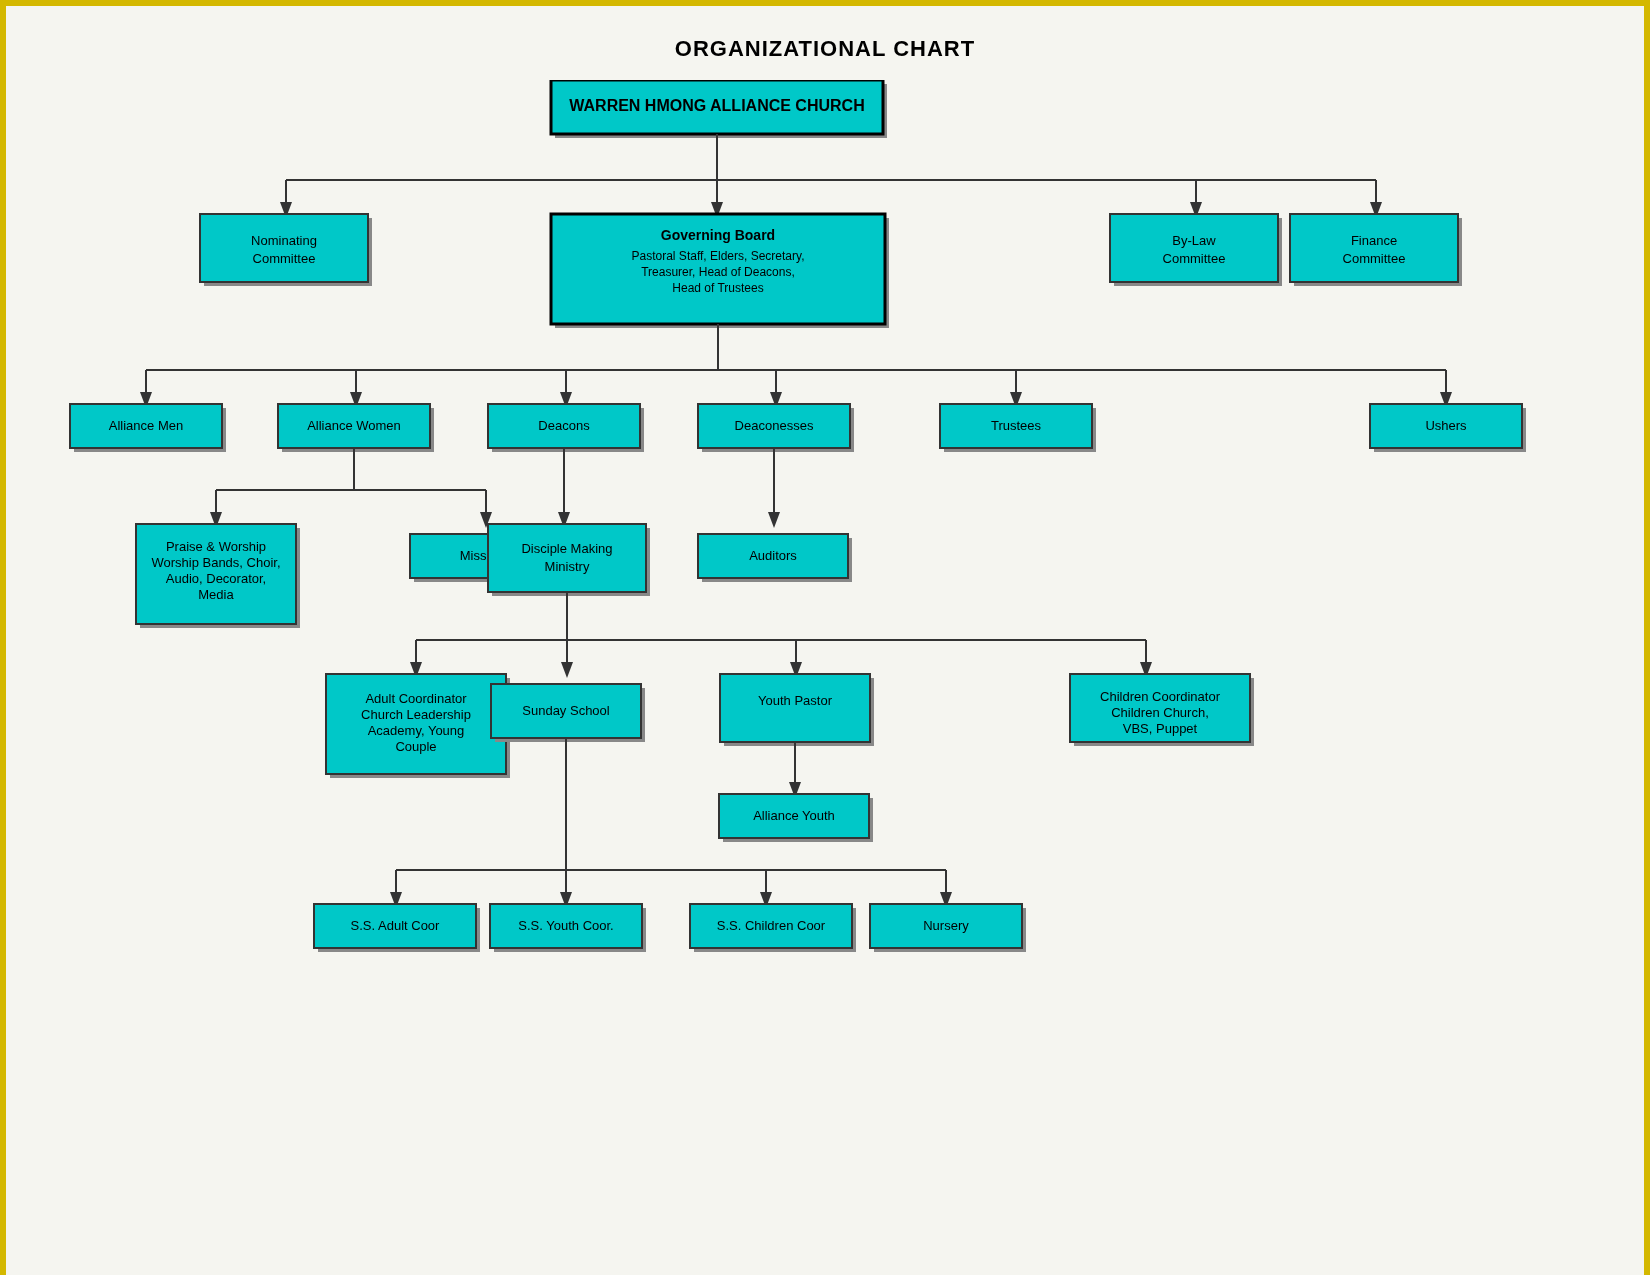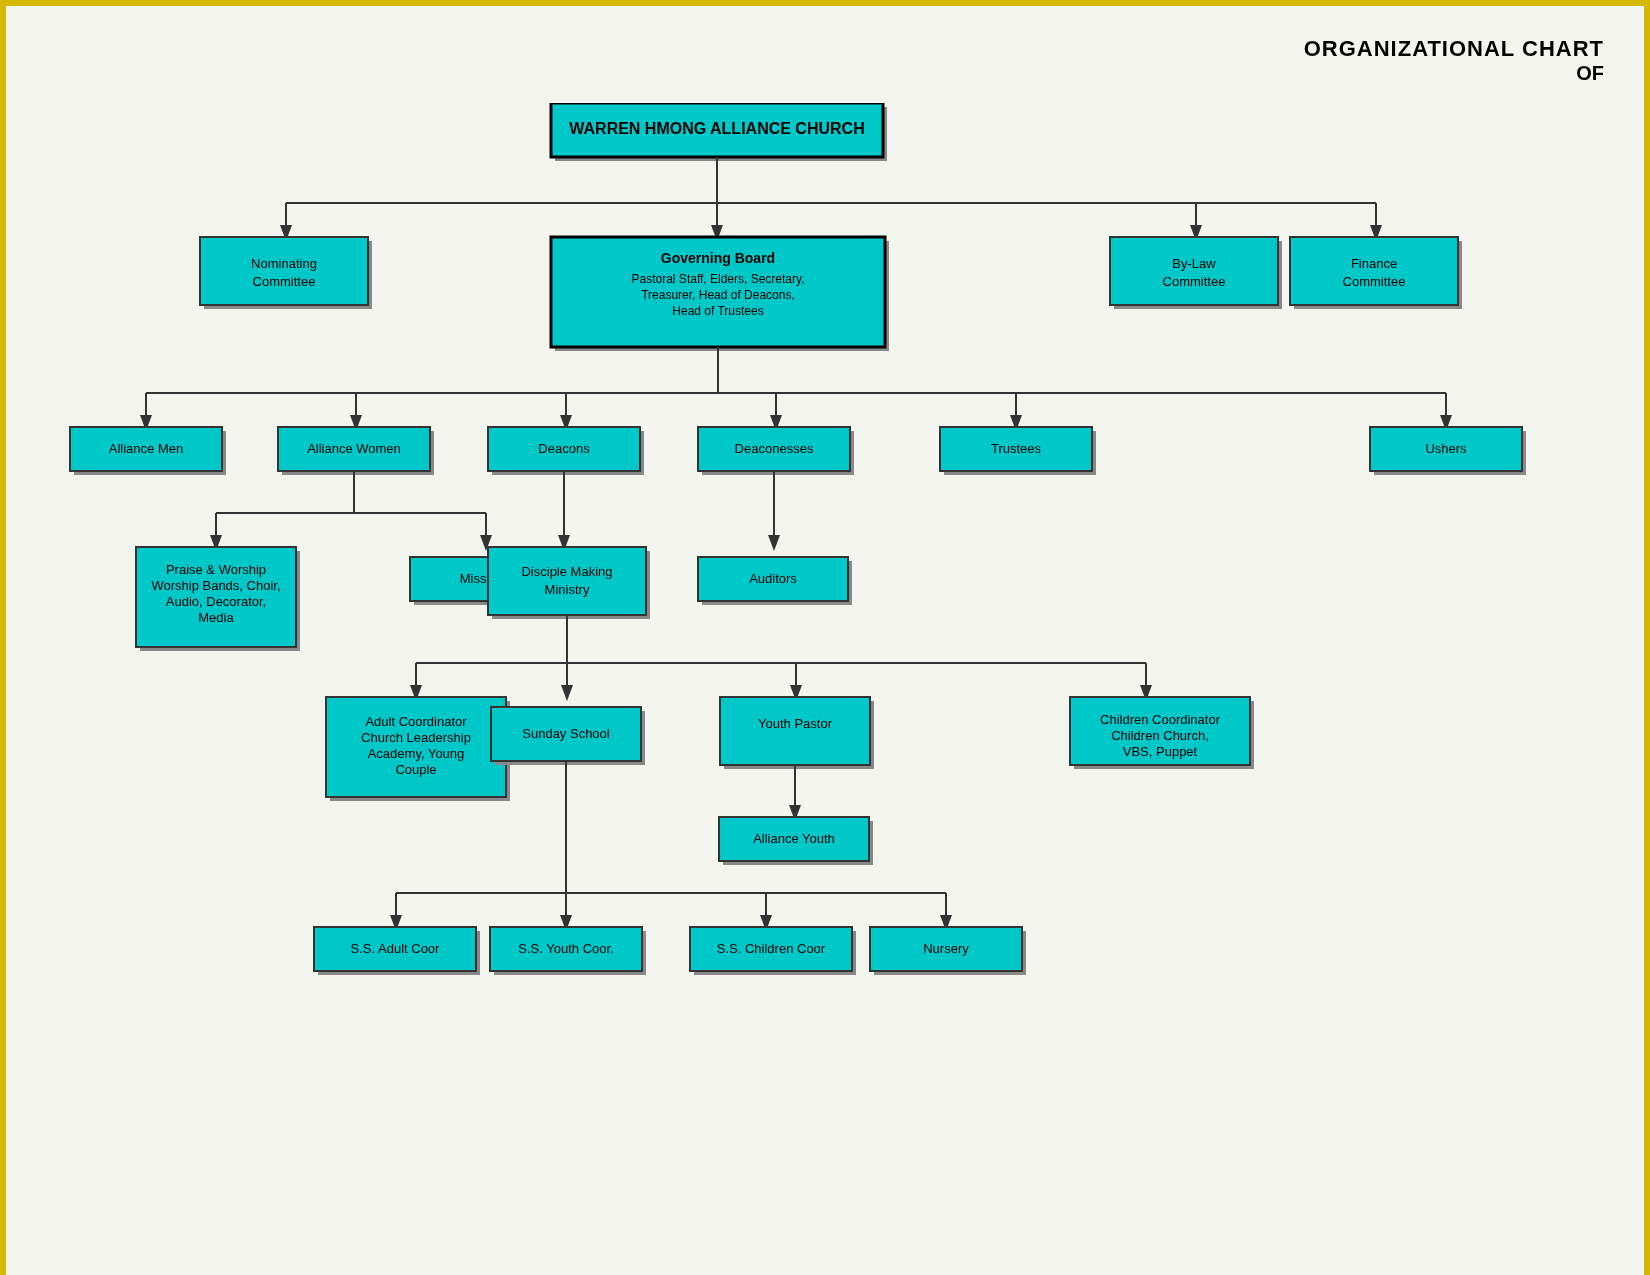--- a/index.html
+++ b/index.html
@@ -11,21 +11,21 @@
       border: 6px solid #d4b800;
       position: relative;
     }
 
     .page {
       padding: 30px 40px;
       background: #f5f5f0;
     }
 
     .title-section {
-      text-align: right;
+      text-align: center;
       margin-bottom: 18px;
     }
 
     .title-main {
       font-size: 22px;
       font-weight: bold;
       letter-spacing: 1px;
     }
 
     .title-of {
@@ -33,21 +33,20 @@
       font-weight: bold;
     }
   </style>
 </head>
 <body>
 
 <div class="page">
 
   <div class="title-section">
     <div class="title-main">ORGANIZATIONAL CHART</div>
-    <div class="title-of">OF</div>
   </div>
 
   <svg width="1570" height="1180" viewBox="0 0 1570 1180" xmlns="http://www.w3.org/2000/svg" style="display:block; margin: 0 auto; font-family: Arial, sans-serif;">
 
     <defs>
       <style>
         .box-rect { fill: #00c8c8; stroke: #333; stroke-width: 2; }
         .box-rect-thick { fill: #00c8c8; stroke: #000; stroke-width: 3; }
         .shadow-rect { fill: #888; }
         .box-text { font-size: 13px; fill: #000; text-anchor: middle; dominant-baseline: middle; }

